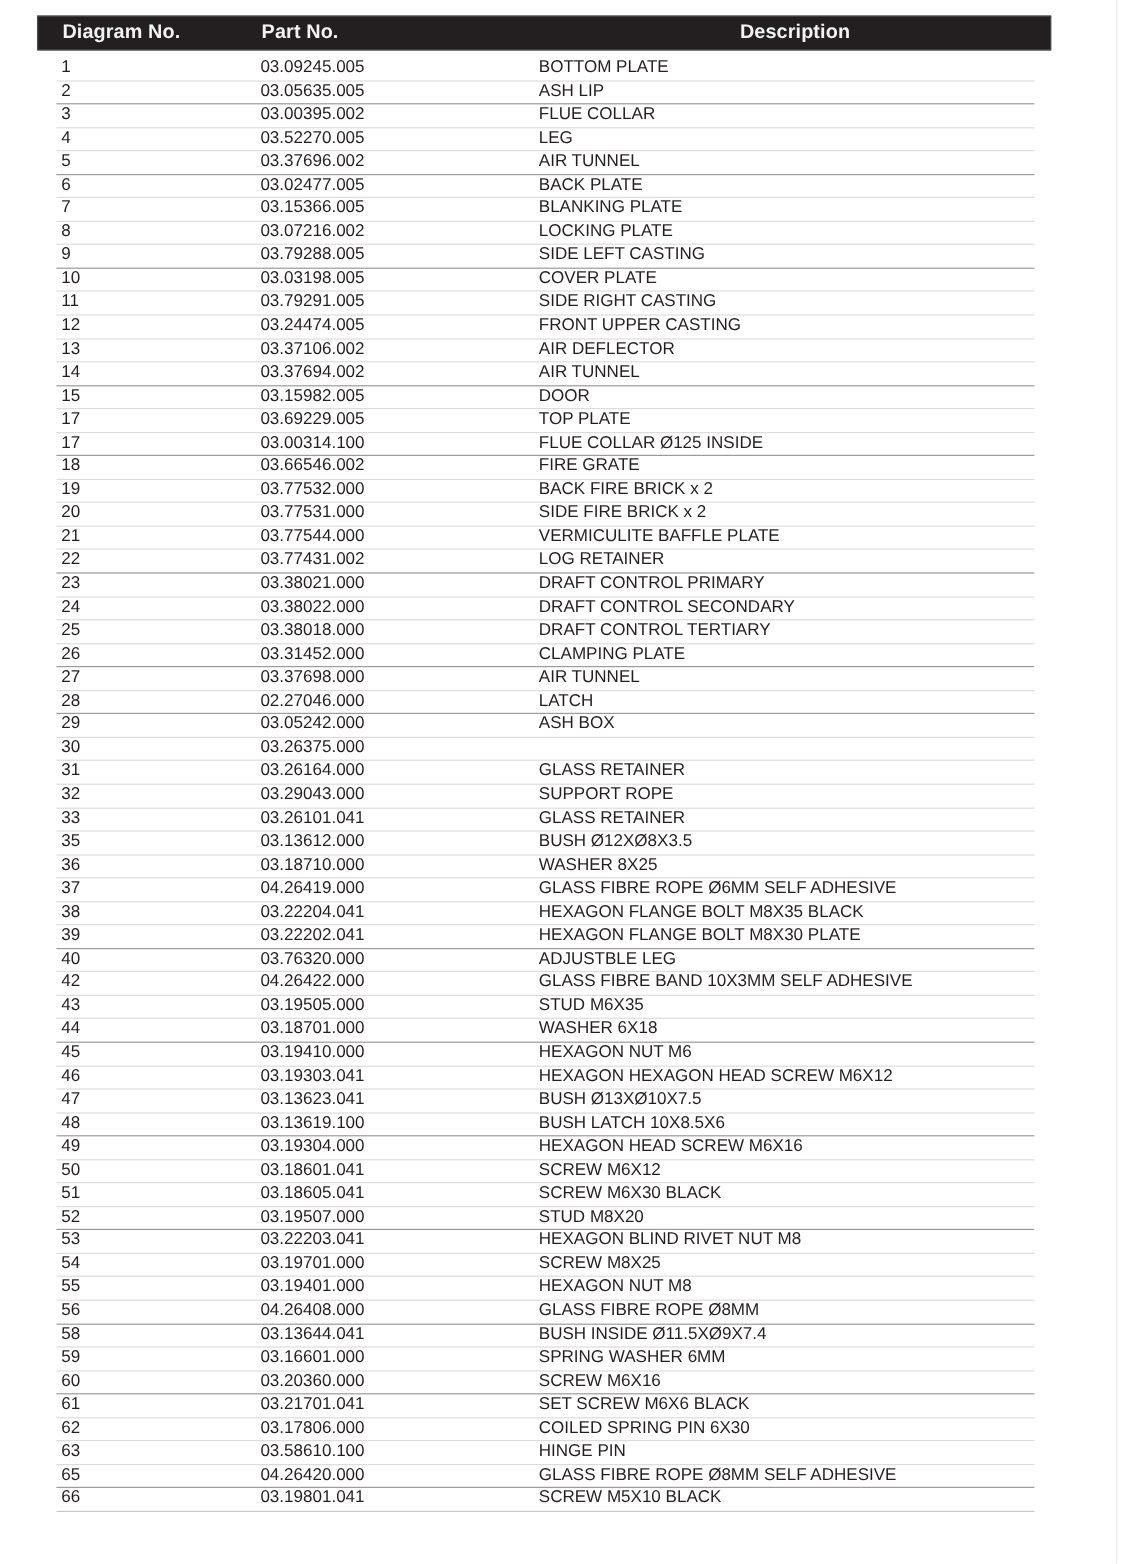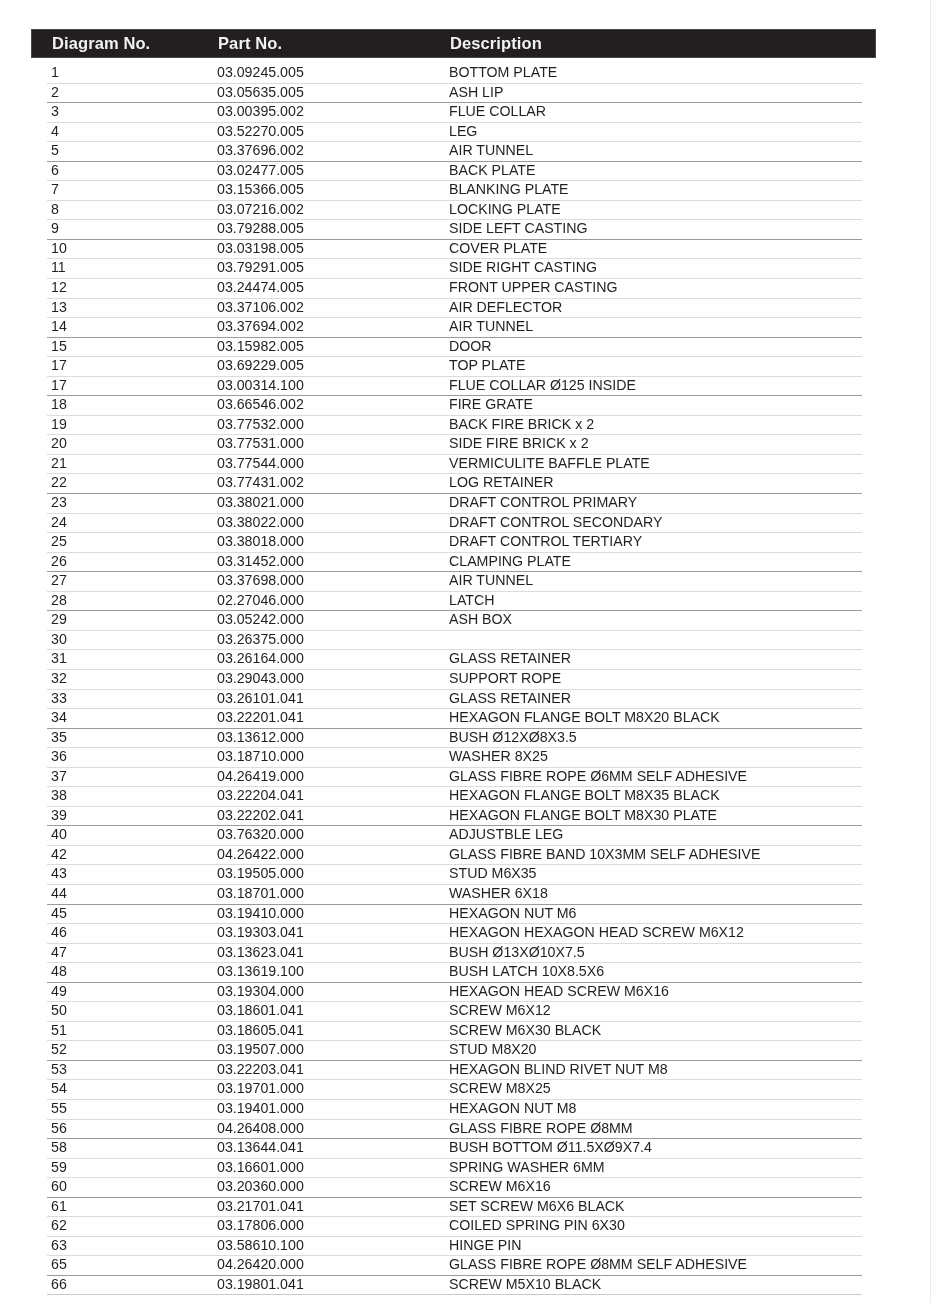--- a/index.html
+++ b/index.html
@@ -42,21 +42,20 @@
   }
 
   
   .table-head {
     display: flex;
     align-items: center;
     height: 29px;
     background: #231f20;
     border: 1px solid #4a4648;
     box-sizing: border-box;
-    margin-top: 16px;
   }
   .table-head .th {
     color: #f2f2f2;
     font-size: 16.5px;
     font-weight: 600;
     letter-spacing: 0.1px;
     white-space: nowrap;
   }
 
   
@@ -92,21 +91,21 @@
   }
 
   
   .col-diagram { width: 170px; flex: 0 0 170px; padding-left: 4px; box-sizing: border-box; }
   .col-part    { width: 232px; flex: 0 0 232px; padding-left: 0px; box-sizing: border-box; }
   .col-desc    { flex: 1 1 auto; padding-left: 0px; box-sizing: border-box; }
 
   
   .th-diagram { width: 186px; flex: 0 0 186px; padding-left: 20px; box-sizing: border-box; }
   .th-part    { width: 232px; flex: 0 0 232px; box-sizing: border-box; }
-  .th-desc    { flex: 1 1 auto; box-sizing: border-box; }
+  .th-desc    { flex: 1 1 auto; box-sizing: border-box; text-align: center; }
 </style>
 </head>
 <body>
 
 <div class="sheet">
 
   <div class="page-edge-rule"></div>
 
   <div class="parts-table">
 
@@ -274,25 +273,20 @@
         <div class="row">
           <div class="cell col-diagram">32</div>
           <div class="cell col-part">03.29043.000</div>
           <div class="cell col-desc">SUPPORT ROPE</div>
         </div>
         <div class="row">
           <div class="cell col-diagram">33</div>
           <div class="cell col-part">03.26101.041</div>
           <div class="cell col-desc">GLASS RETAINER</div>
         </div>
-        <div class="row dark-rule">
-          <div class="cell col-diagram">34</div>
-          <div class="cell col-part">03.22201.041</div>
-          <div class="cell col-desc">HEXAGON FLANGE BOLT M8X20 BLACK</div>
-        </div>
         <div class="row">
           <div class="cell col-diagram">35</div>
           <div class="cell col-part">03.13612.000</div>
           <div class="cell col-desc">BUSH Ø12XØ8X3.5</div>
         </div>
         <div class="row">
           <div class="cell col-diagram">36</div>
           <div class="cell col-part">03.18710.000</div>
           <div class="cell col-desc">WASHER 8X25</div>
         </div>
@@ -387,21 +381,21 @@
           <div class="cell col-desc">HEXAGON NUT M8</div>
         </div>
         <div class="row dark-rule">
           <div class="cell col-diagram">56</div>
           <div class="cell col-part">04.26408.000</div>
           <div class="cell col-desc">GLASS FIBRE ROPE Ø8MM</div>
         </div>
         <div class="row">
           <div class="cell col-diagram">58</div>
           <div class="cell col-part">03.13644.041</div>
-          <div class="cell col-desc">BUSH BOTTOM Ø11.5XØ9X7.4</div>
+          <div class="cell col-desc">BUSH INSIDE Ø11.5XØ9X7.4</div>
         </div>
         <div class="row">
           <div class="cell col-diagram">59</div>
           <div class="cell col-part">03.16601.000</div>
           <div class="cell col-desc">SPRING WASHER 6MM</div>
         </div>
         <div class="row dark-rule">
           <div class="cell col-diagram">60</div>
           <div class="cell col-part">03.20360.000</div>
           <div class="cell col-desc">SCREW M6X16</div>

